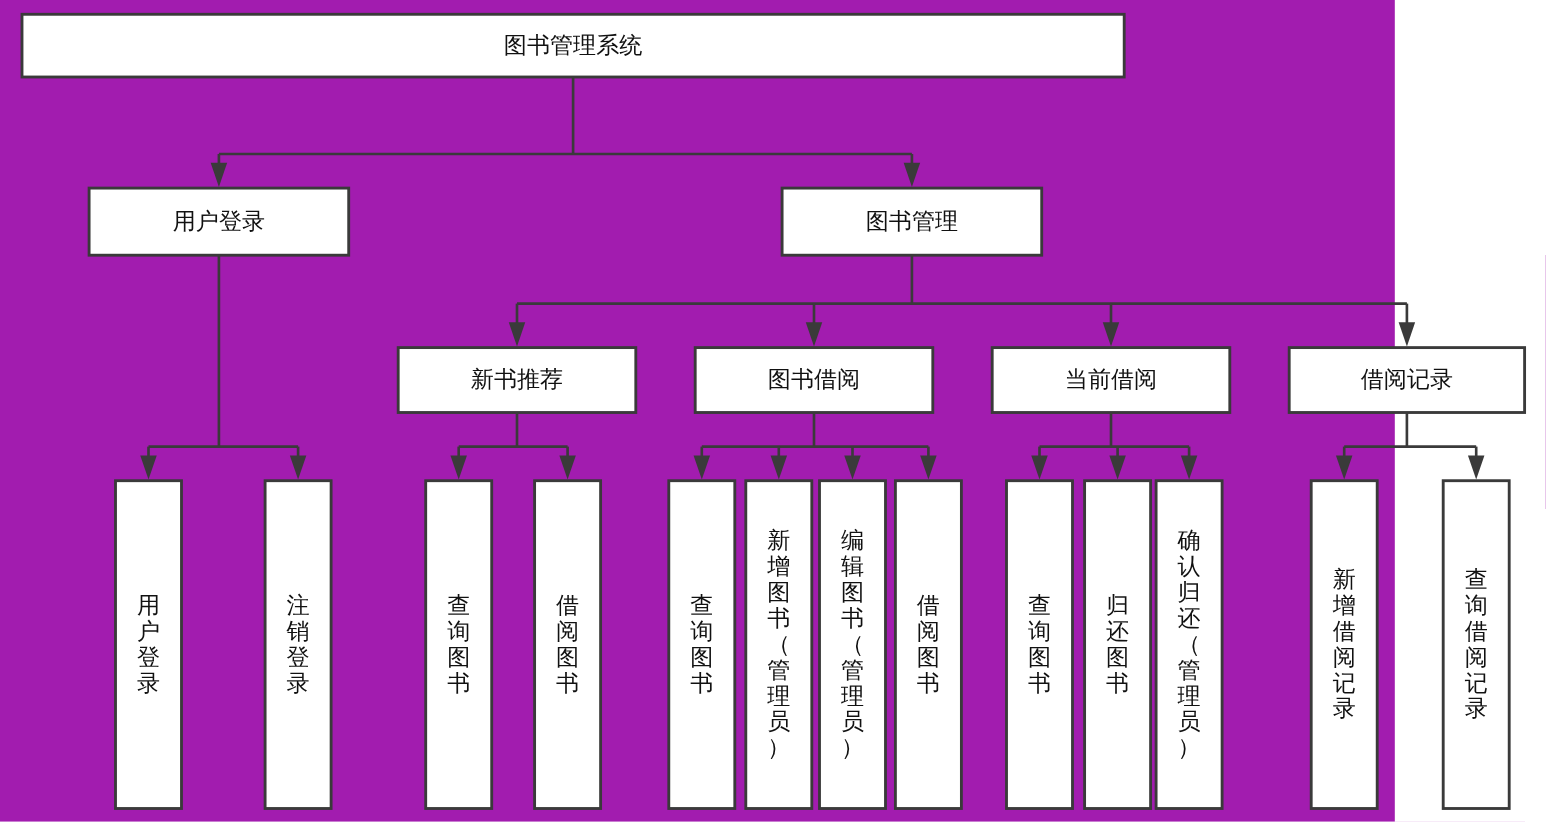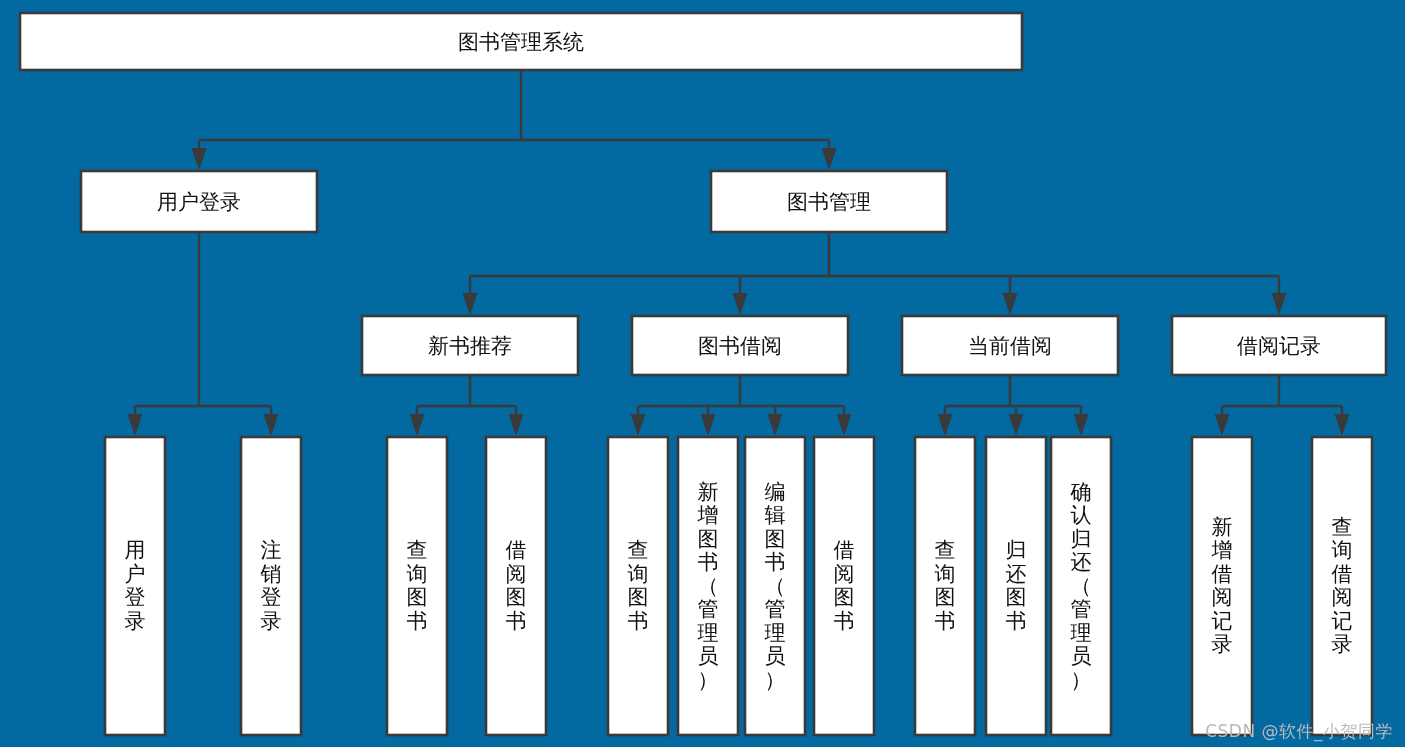--- a/index.html
+++ b/index.html
@@ -8,23 +8,23 @@
     background: #ffffff;
   }
   body {
     width: 1405px;
     height: 747px;
     font-family: "DejaVu Sans", "Liberation Sans", sans-serif;
     overflow: hidden;
   }
   #diagram-root {
     position: relative;
-    width: 1405px;
+    width: 1268px;
     height: 747px;
-    background: #0369a1;
+    background: #a21caf;
   }
   svg.diagram {
     position: absolute;
     top: 0;
     left: 0;
     width: 1405px;
     height: 747px;
   }
   .node-box {
     fill: #ffffff;
@@ -199,14 +199,13 @@
         <g>
           <rect x="1192" y="437" width="60" height="298" class="node-box"></rect>
           <text x="1222" class="node-label-v"><tspan x="1222" y="533.83">新</tspan><tspan x="1222" y="557.33">增</tspan><tspan x="1222" y="580.83">借</tspan><tspan x="1222" y="604.33">阅</tspan><tspan x="1222" y="627.83">记</tspan><tspan x="1222" y="651.33">录</tspan></text>
         </g>
         <g>
           <rect x="1312" y="437" width="60" height="298" class="node-box"></rect>
           <text x="1342" class="node-label-v"><tspan x="1342" y="533.83">查</tspan><tspan x="1342" y="557.33">询</tspan><tspan x="1342" y="580.83">借</tspan><tspan x="1342" y="604.33">阅</tspan><tspan x="1342" y="627.83">记</tspan><tspan x="1342" y="651.33">录</tspan></text>
         </g>
       </g>
   </svg>
-  <div class="watermark">CSDN @软件_小贺同学</div>
 </div>
 
 </body></html>

